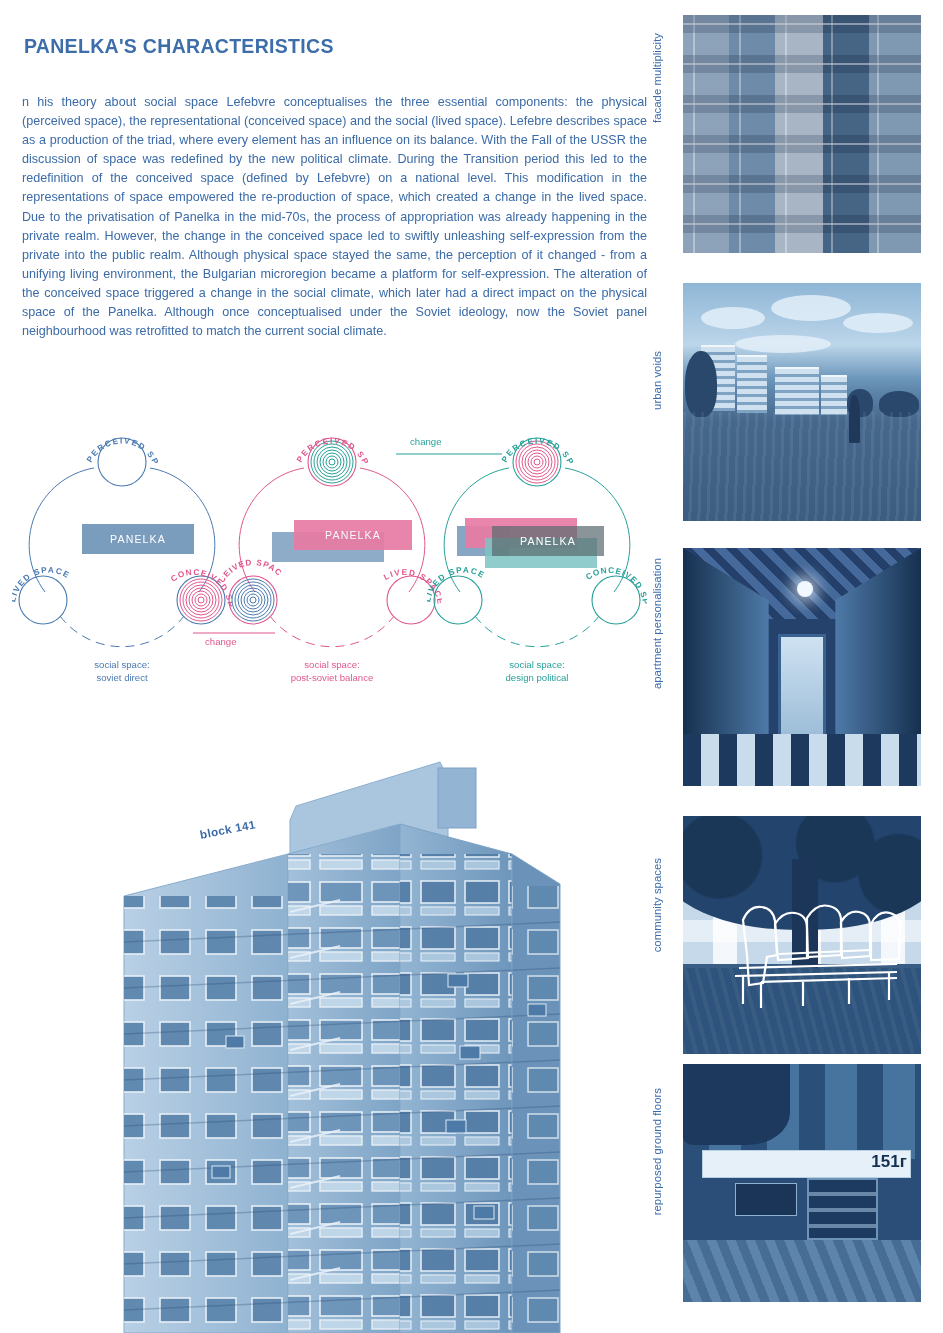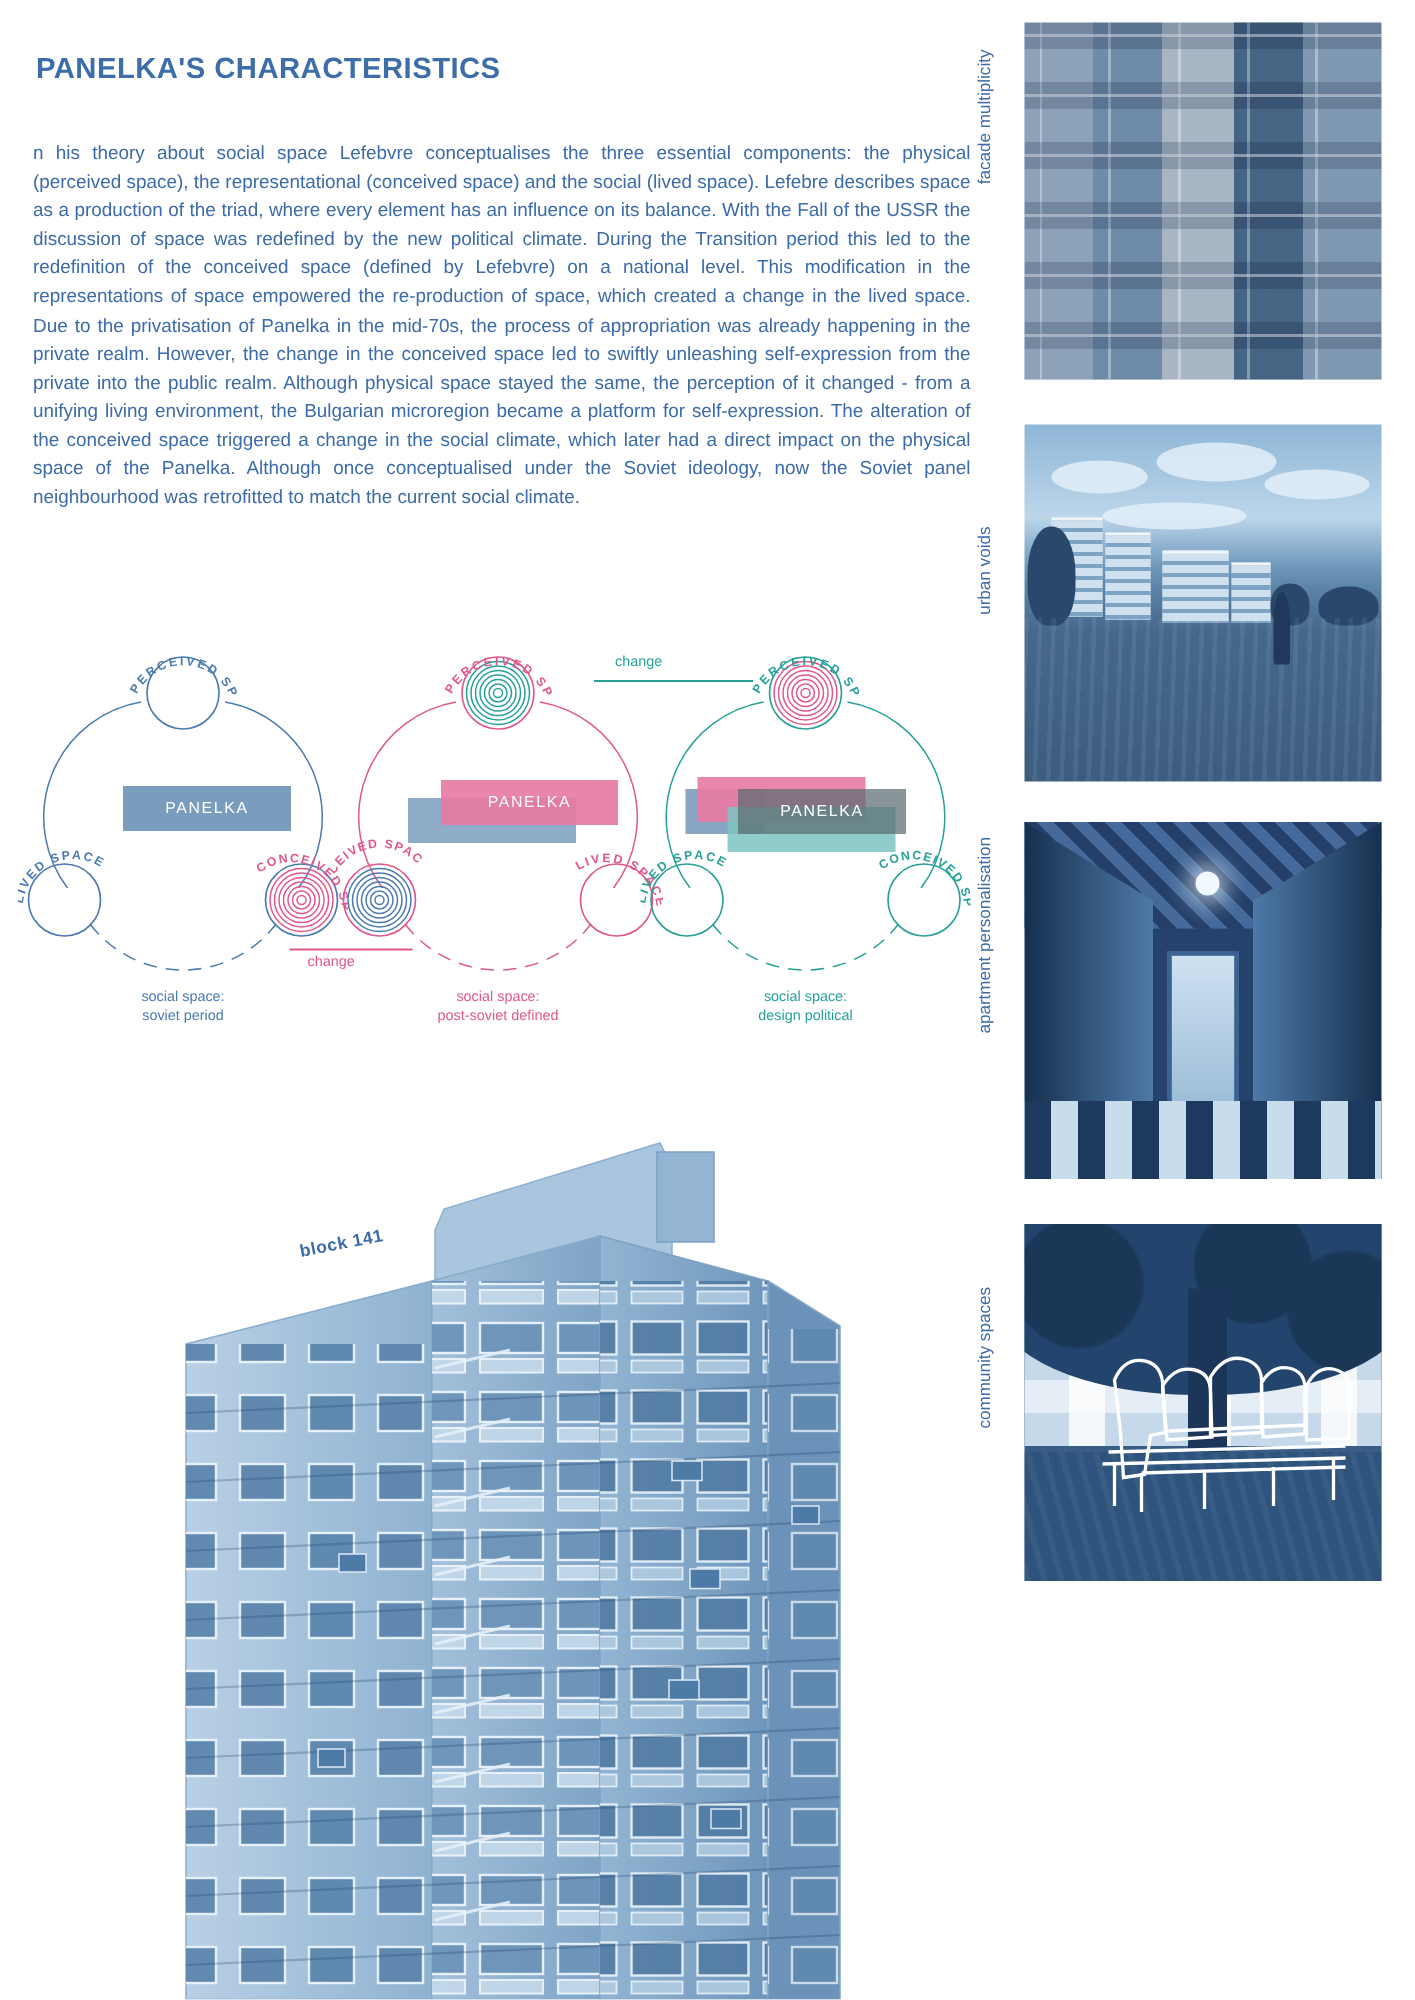--- a/index.html
+++ b/index.html
@@ -210,21 +210,21 @@
         <text font-size="8.2" font-weight="bold" fill="#4a7ab0" letter-spacing="1.6">
           <textPath href="#s1top" startOffset="4%">PERCEIVED SPACE</textPath></text>
         <text font-size="8.2" font-weight="bold" fill="#4a7ab0" letter-spacing="1.4">
           <textPath href="#s1bl" startOffset="2%">LIVED SPACE</textPath></text>
         <text font-size="8.2" font-weight="bold" fill="#e0578e" letter-spacing="1.1">
           <textPath href="#s1br" startOffset="2%">CONCEIVED SPACE</textPath></text>
       </svg>
       <div class="panelka-bar" style="left:60px; top:104px; width:112px; background:#7a9cbd;">PANELKA</div>
       <div class="social-label" style="top:238px; color:#4a7ab0;">
         <span>social space:</span><br>
-        <span>soviet period</span>
+        <span>soviet direct</span>
       </div>
     </div>
 
     <div class="triad t2">
       <svg width="220" height="250" viewBox="0 0 220 250">
         <path d="M82,48 A78,78 0 0 0 33,172" fill="none" stroke="#e0578e" stroke-width="1"></path>
         <path d="M138,48 A78,78 0 0 1 187,172" fill="none" stroke="#e0578e" stroke-width="1"></path>
         <path d="M48,196 A78,78 0 0 0 172,196" fill="none" stroke="#e0578e" stroke-width="1" stroke-dasharray="9 6"></path>
         <circle cx="110" cy="42" r="24" fill="none" stroke="#e0578e" stroke-width="1.1"></circle>
         <circle cx="31" cy="180" r="24" fill="none" stroke="#e0578e" stroke-width="1.1"></circle>
@@ -259,21 +259,21 @@
         <text font-size="8.2" font-weight="bold" fill="#e0578e" letter-spacing="1.0">
           <textPath href="#s2bl" startOffset="2%">CONCEIVED SPACE</textPath></text>
         <text font-size="8.2" font-weight="bold" fill="#e0578e" letter-spacing="1.4">
           <textPath href="#s2br" startOffset="6%">LIVED SPACE</textPath></text>
       </svg>
 
       <div class="panelka-ghost" style="left:50px; top:112px; width:112px; background:#7a9cbd; opacity:.85;"></div>
       <div class="panelka-bar" style="left:62px; top:100px; width:118px; background:#e87ba4; opacity:.92;">PANELKA</div>
       <div class="social-label" style="top:238px; color:#e0578e;">
         <span>social space:</span><br>
-        <span>post-soviet defined</span>
+        <span>post-soviet balance</span>
       </div>
     </div>
 
     <div class="triad t3">
       <svg width="220" height="250" viewBox="0 0 220 250">
         <path d="M82,48 A78,78 0 0 0 33,172" fill="none" stroke="#27a09a" stroke-width="1"></path>
         <path d="M138,48 A78,78 0 0 1 187,172" fill="none" stroke="#27a09a" stroke-width="1"></path>
         <path d="M48,196 A78,78 0 0 0 172,196" fill="none" stroke="#27a09a" stroke-width="1" stroke-dasharray="9 6"></path>
         <circle cx="110" cy="42" r="24" fill="none" stroke="#27a09a" stroke-width="1.1"></circle>
         <circle cx="31" cy="180" r="24" fill="none" stroke="#27a09a" stroke-width="1.1"></circle>
@@ -447,14 +447,26 @@
             <path d="M56,152 L214,148"></path>
             <path d="M52,160 L214,156"></path>
             <path d="M60,160 L60,188 M206,156 L206,184"></path>
             <path d="M78,166 L214,162 M78,166 L78,192 M120,164 L120,190 M166,162 L166,188"></path>
             <path d="M96,138 L188,134"></path>
           </g>
         </svg>
       </div>
     </div>
 
+    <div class="photo-block" style="top:1064px;">
+      <div class="side-label" style="top:24px;">repurposed ground floors</div>
+      <div class="photo ph-ground">
+        <div class="facade"></div>
+        <div class="foliage"></div>
+        <div class="canopy2"></div>
+        <div class="numplate">151г</div>
+        <div class="sign"></div>
+        <div class="doorway"></div>
+        <div class="pavement"></div>
+      </div>
+    </div>
   </div>
 </div>
 
 </body></html>

